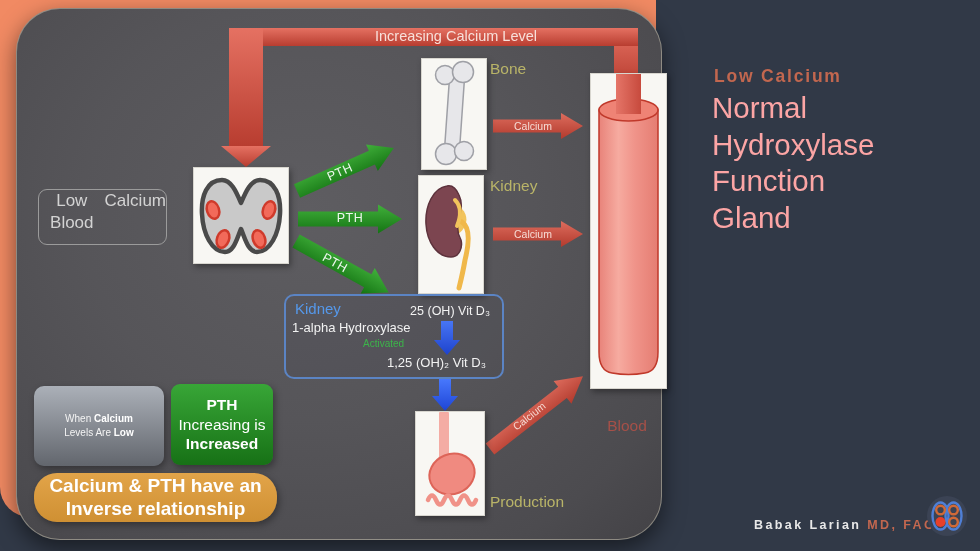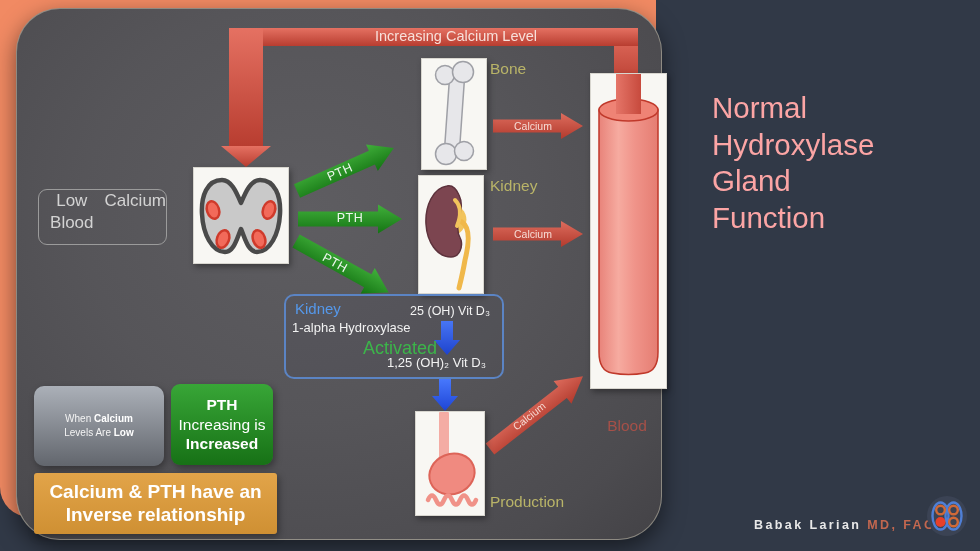--- a/index.html
+++ b/index.html
@@ -28,32 +28,32 @@
   .organ-box{background:#f8f7f3;border:1px solid #d8d6cf;box-shadow:2px 3px 6px rgba(0,0,0,.35);}
   .organ-box svg{position:absolute;left:0;top:0;}
   .organ-label{color:#b9b468;font-size:15.5px;}
   .blood-label{color:#a65048;font-size:15.5px;width:80px;text-align:center;margin-top:28px;}
 
   .activation-box{left:267px;top:285px;width:216px;height:81px;border:2px solid #5b84c4;
          border-radius:10px;background:rgba(30,40,60,.06);}
   .activation-box .organ{left:9px;top:4px;font-size:15px;color:#5598ea;}
   .activation-box .substrate{right:12px;top:8px;font-size:12.5px;color:#f2f2f2;}
   .activation-box .enzyme{left:6px;top:24px;font-size:13px;color:#f2f2f2;}
-  .activation-box .status{left:77px;top:42px;font-size:18px;color:#3cb54a;}
+  .activation-box .status{left:77px;top:42px;font-size:10px;color:#3cb54a;}
   .activation-box .product{right:16px;top:59px;font-size:13px;color:#f2f2f2;}
 
   .statement{border-radius:10px;color:#fff;text-align:center;box-shadow:2px 3px 7px rgba(0,0,0,.35);
          display:flex;flex-direction:column;justify-content:center;}
   .statement span{position:static;}
   .gray-box{left:17px;top:377px;width:130px;height:80px;font-size:10px;line-height:1.45;
          background:linear-gradient(#abb0b8,#62666d);color:#f4f4f4;}
   .green-box{left:154px;top:375px;width:102px;height:81px;font-size:15.5px;line-height:1.25;
          background:linear-gradient(#38a637,#177116);border-radius:9px;}
-  .gold-box{left:17px;top:464px;width:243px;height:61px;font-size:19px;line-height:1.2;
-         background:linear-gradient(#e2a449,#cf9033);border-radius:3px;font-weight:bold;}
+  .gold-box{left:17px;top:464px;width:243px;height:49px;font-size:19px;line-height:1.2;
+         background:linear-gradient(#e2a449,#cf9033);border-radius:23px;font-weight:bold;}
   .b{font-weight:bold;color:#ffffff;}
 
   .sidebar-eyebrow{position:absolute;left:714px;top:66px;color:#c2674f;font-size:17.5px;
          font-weight:bold;letter-spacing:1.8px;}
   .sidebar-title{position:absolute;left:712px;top:90px;color:#fca5a5;font-size:29.5px;
          line-height:36.5px;}
   .credit{position:absolute;left:754px;top:518px;font-size:12.5px;font-weight:bold;
          letter-spacing:2.4px;color:#e8e8e8;white-space:nowrap;}
   .credit .suffix{color:#c2674f;}
   .logo{position:absolute;left:926px;top:495px;}
@@ -214,25 +214,26 @@
       <span class="b">PTH</span>
       <span>Increasing is</span>
       <span class="b">Increased</span>
     </div>
     <div class="statement gold-box">
       <span>Calcium &amp; PTH have an</span>
       <span>Inverse relationship</span>
     </div>
   </div>
 
+  <div class="sidebar-eyebrow">Low Calcium</div>
   <div class="sidebar-title">
     <div>Normal</div>
     <div>Hydroxylase</div>
+    <div>Function</div>
     <div>Gland</div>
-    <div>Function</div>
   </div>
 
   <div class="credit">
     <span>Babak Larian</span>
     <span class="suffix">MD, FACS</span>
   </div>
   <svg class="logo" width="42" height="42" viewBox="0 0 42 42">
     <circle cx="21" cy="21" r="20" fill="#3b4354"></circle>
     <ellipse cx="14.5" cy="21" rx="8" ry="13.5" fill="none" stroke="#4f7fd6" stroke-width="2.4"></ellipse>
     <ellipse cx="27.5" cy="21" rx="8" ry="13.5" fill="none" stroke="#4f7fd6" stroke-width="2.4"></ellipse>

